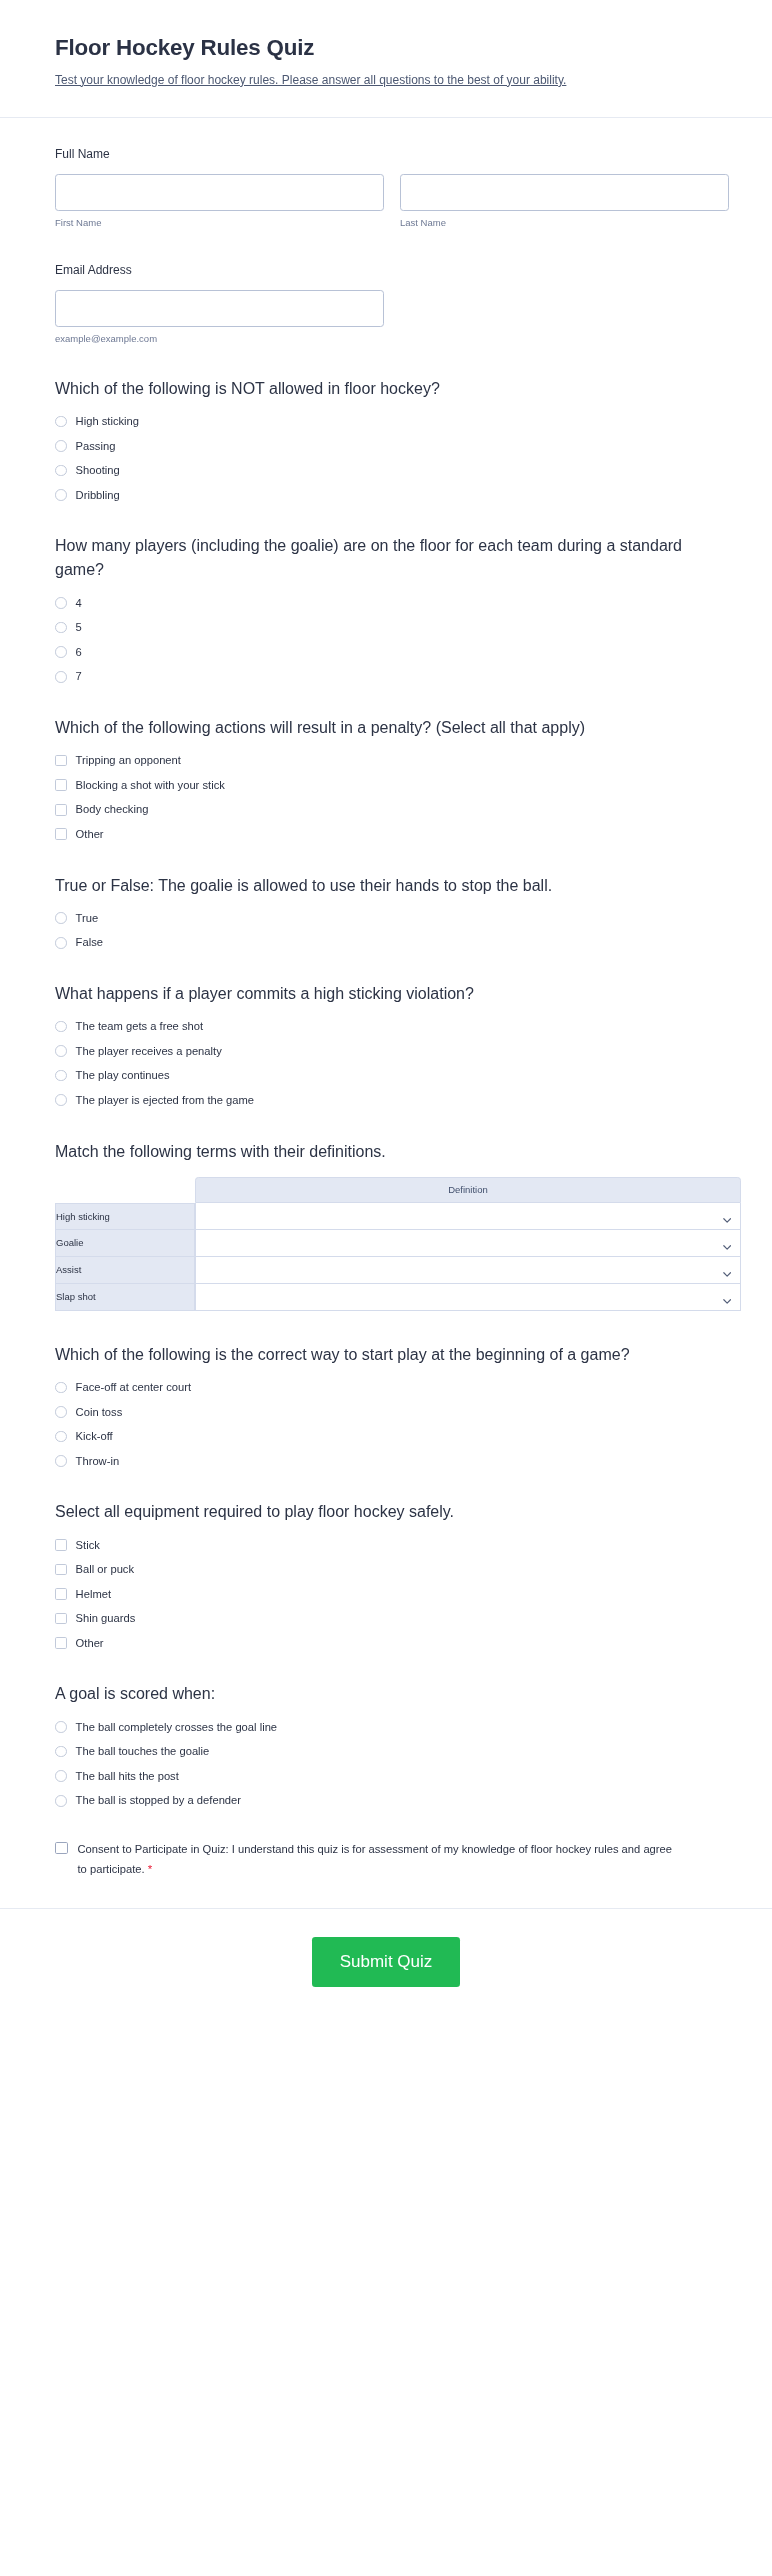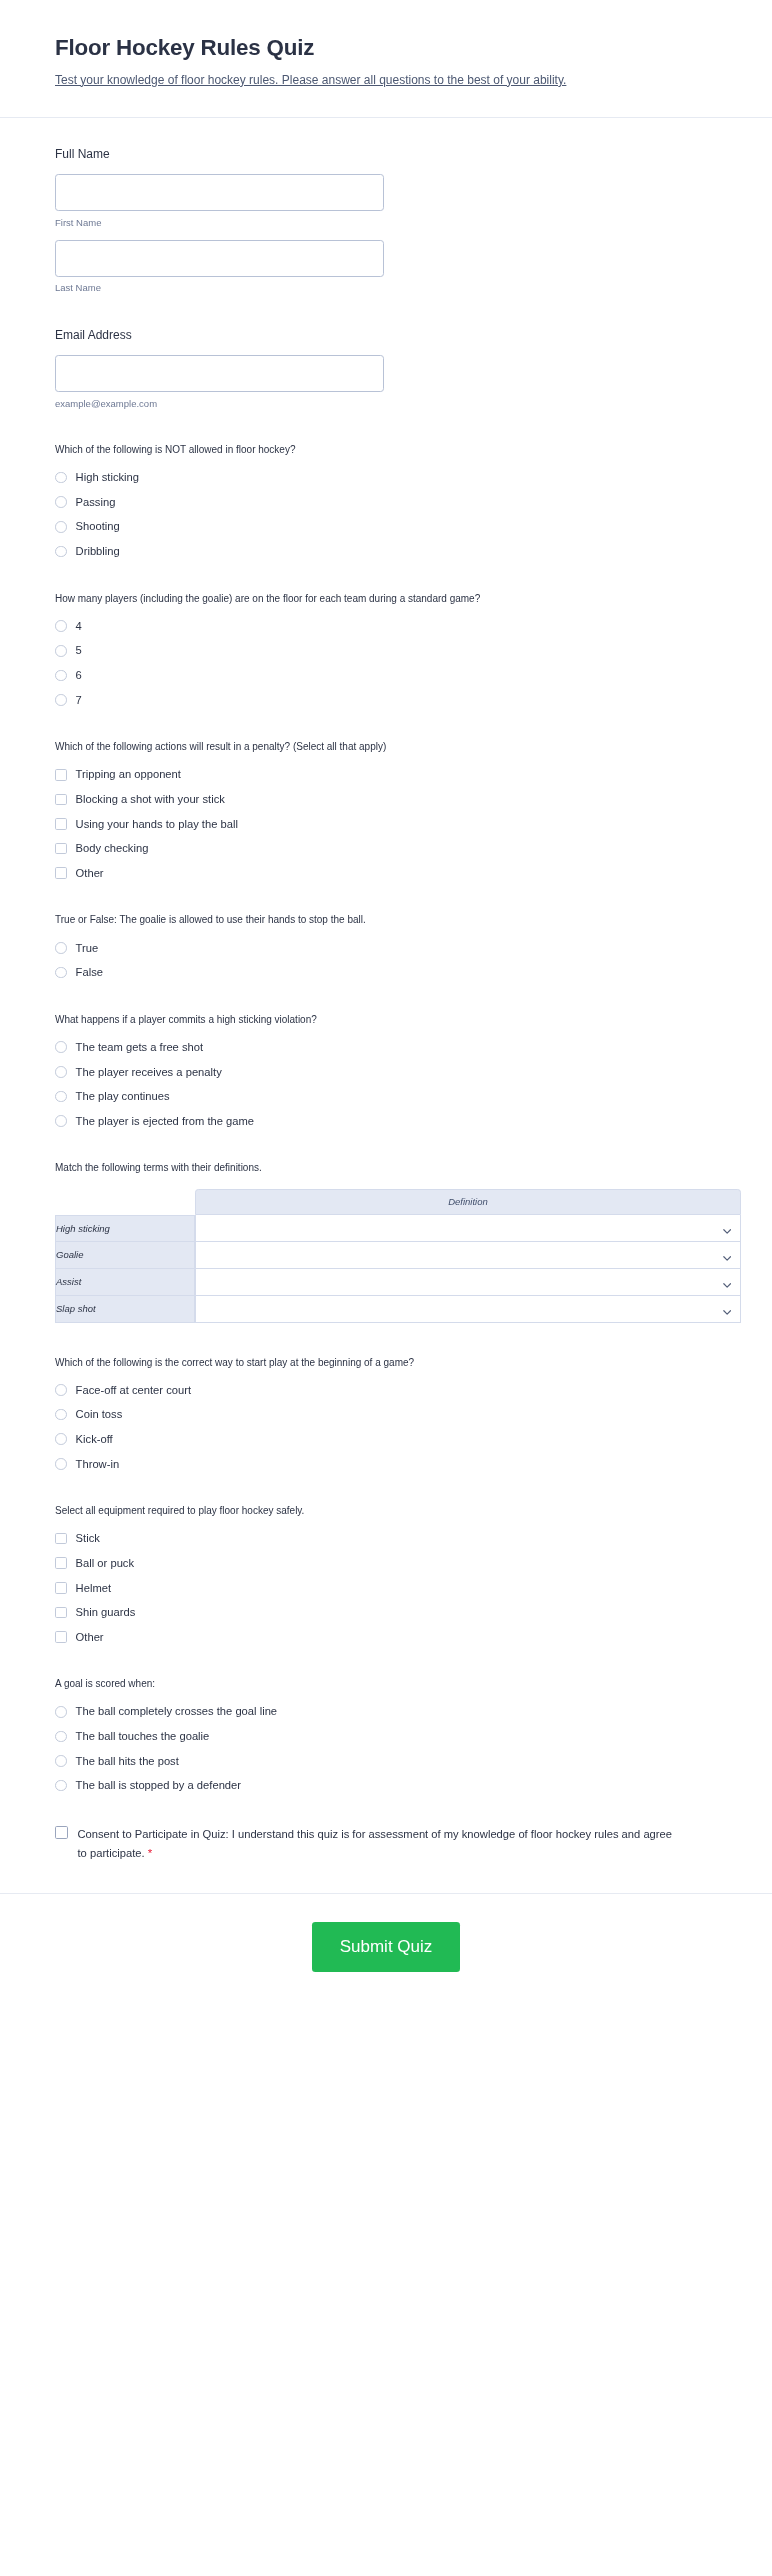--- a/index.html
+++ b/index.html
@@ -26,30 +26,30 @@
   .head-rule { height:0.8px; background:#e6eaf2; width:100%; }
 
   
   .form-body { padding:28px 30px 0 55px; }
   .field { margin-bottom:32px; }
   .field-label {
     font-size:12px; color:#2c3345; line-height:1.45;
     margin-bottom:10.8px; font-weight:normal;
   }
   .q-label {
-    font-size:10px; color:#2c3345; line-height:1.5;
+    font-size:16px; color:#2c3345; line-height:1.5;
     margin-bottom:13.3px; max-width:631px;margin-top:8px;
   }
   .sublabel {
     font-size:9.5px; color:#6e7994; margin-top:5.8px; line-height:1.3;
   }
   .req-star { color:#e8203a; font-size:11.6px; }
 
   
-  .name-row { display:flex; gap:10px;flex-direction:column; }
+  .name-row { display:flex; gap:16px; }
   .name-col { width:329px; }
   .txt-input {
     width:100%; height:37px; border:0.8px solid #b8c2d6;
     border-radius:3.3px; background:#ffffff; outline:none;
     font-family:"Liberation Sans", sans-serif; font-size:11.6px;
     color:#2c3345; padding:0 9px;
   }
   .email-col { width:329px; }
 
   
@@ -60,21 +60,21 @@
     width:11.6px; height:11.6px; min-width:11.6px; border:0.8px solid #c2cada;
     border-radius:50%; background:#fff; margin-right:9px;
   }
   .check-box {
     width:11.6px; height:11.6px; min-width:11.6px; border:0.8px solid #c2cada;
     border-radius:1.7px; background:#fff; margin-right:9px;
   }
   .opt-text { font-size:11.2px; color:#2c3345; line-height:1.3; }
 
   
-  .match-table { border-collapse:separate; border-spacing:0; width:686px;font-style:italic; }
+  .match-table { border-collapse:separate; border-spacing:0; width:686px; }
   .match-table td, .match-table th { padding:0; }
   .mt-corner { width:140px; background:transparent; border:none; }
   .mt-head {
     background:#e3e8f3; border:0.8px solid #d4dbeb;
     border-radius:3.3px 3.3px 0 0;
     font-size:9.5px; font-weight:normal; color:#42506d;
     text-align:center; height:26px; vertical-align:middle;
   }
   .mt-rowlabel {
     background:#e3e8f3; border:0.8px solid #d4dbeb; border-top:none;
@@ -193,24 +193,20 @@
         <div class="field">
           <div class="q-label">Which of the following actions will result in a penalty? (Select all that apply)</div>
           <div class="opt-list">
             <div class="opt-row">
               <div class="check-box"></div>
               <span class="opt-text">Tripping an opponent</span>
             </div>
             <div class="opt-row">
               <div class="check-box"></div>
               <span class="opt-text">Blocking a shot with your stick</span>
-            </div>
-            <div class="opt-row">
-              <div class="check-box"></div>
-              <span class="opt-text">Using your hands to play the ball</span>
             </div>
             <div class="opt-row">
               <div class="check-box"></div>
               <span class="opt-text">Body checking</span>
             </div>
             <div class="opt-row">
               <div class="check-box"></div>
               <span class="opt-text">Other</span>
             </div>
           </div>

